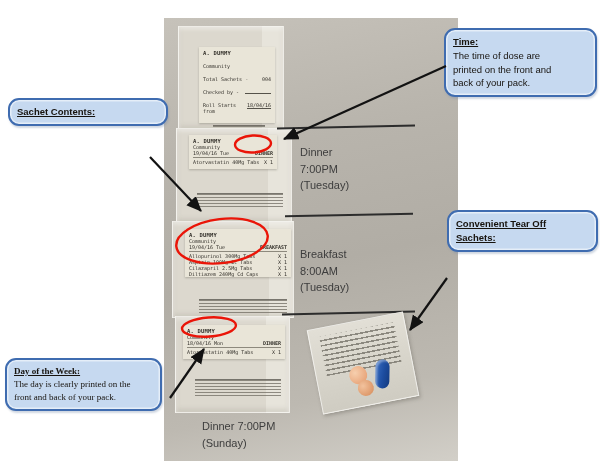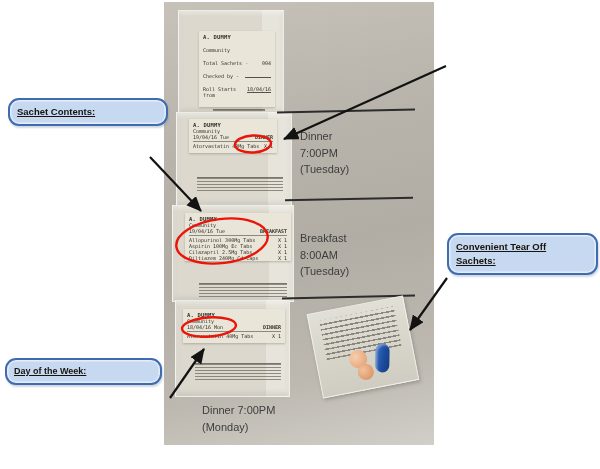--- a/index.html
+++ b/index.html
@@ -1,20 +1,20 @@
 <!DOCTYPE html>
 <html><head>
 <meta charset="utf-8">
 <style>
   html,body{margin:0;padding:0;background:#ffffff;}
   #page{position:relative;width:600px;height:469px;background:#ffffff;overflow:hidden;
         font-family:"Liberation Sans",sans-serif;color:#1a1a1a;}
 
   
-  #photo{position:absolute;left:164px;top:2px;width:270px;height:443px;overflow:hidden;
+  #photo{position:absolute;left:164px;top:18px;width:294px;height:443px;overflow:hidden;
          background:linear-gradient(168deg,#c6c2ba 0%,#b8b4ac 30%,#b1ada5 55%,#bdb9b1 82%,#d2cfc8 100%);}
 
   .sachet{position:absolute;background:linear-gradient(90deg,#dcd8ce 0 80%,#e7e4db 80% 100%);
           border:1px solid rgba(255,255,255,.5);box-shadow:inset 0 2px 4px rgba(255,255,255,.45), inset 0 -3px 5px rgba(120,115,105,.18);}
   .label{position:absolute;background:#e9e5d8;box-shadow:0 1px 2px rgba(90,85,75,.35);
          font-family:"DejaVu Sans Mono",monospace;color:#35322c;overflow:hidden;padding:3px 4px;box-sizing:border-box;}
   .s-name{font-size:5.5px;font-weight:bold;letter-spacing:.2px;}
   .s-line{font-size:5px;}
   .row{display:flex;justify-content:space-between;align-items:baseline;}
   .meal{font-weight:bold;}
@@ -41,22 +41,22 @@
            background:linear-gradient(100deg,#3a6fc4 0%,#1d4da0 55%,#143a7e 100%);box-shadow:inset 2px 2px 2px rgba(255,255,255,.35);}
 
   
   .callout{position:absolute;background:#c6d9f0;border:2.5px solid #3f6cb0;border-radius:11px;
            padding:5px 7px;box-sizing:border-box;font-size:9.5px;line-height:1.45;color:#17130e;
            box-shadow:inset 0 0 0 1.5px rgba(255,255,255,.55),1px 2px 2px rgba(120,140,170,.35);}
   .callout .title{font-weight:bold;text-decoration:underline;white-space:pre-line;}
   .callout .body{white-space:pre-line;}
   #co-time{left:444px;top:28px;width:153px;}
   #co-contents{left:8px;top:98px;width:160px;}
-  #co-tearoff{left:447px;top:210px;width:151px;margin-top:23px;}
-  #co-day{left:5px;top:358px;width:157px;font-size:9px;}
+  #co-tearoff{left:447px;top:210px;width:151px;}
+  #co-day{left:5px;top:358px;width:157px;font-size:9px;font-family:Liberation Serif, serif;}
 
   
   #overlay{position:absolute;left:0;top:0;width:600px;height:469px;pointer-events:none;}
 </style>
 </head>
 <body>
 
 <div id="page">
 
   <div id="photo">
@@ -148,42 +148,50 @@
     <div class="divline" style="left:121px;top:196px;width:128px;"></div>
     <div class="divline" style="left:118px;top:294px;width:133px;"></div>
 
     <div class="caption" style="left:136px;top:126px;">Dinner
 7:00PM
 (Tuesday)</div>
     <div class="caption" style="left:136px;top:228px;">Breakfast
 8:00AM
 (Tuesday)</div>
     <div class="caption" style="left:38px;top:400px;">Dinner 7:00PM
-(Monday)</div>
+(Sunday)</div>
 
     <div id="mini">
       <div class="mini-label"></div>
       <div class="pill" id="tab1"></div>
       <div class="pill" id="tab2"></div>
       <div id="capsule" class="pill" style="border-radius:7px;"></div>
     </div>
   </div>
 
+  <div class="callout" id="co-time">
+    <div class="title">Time:</div>
+    <div class="body">The time of dose are
+printed on the front and
+back of your pack.</div>
+  </div>
 
   <div class="callout" id="co-contents">
     <div class="title">Sachet Contents:</div>
   </div>
 
   <div class="callout" id="co-tearoff">
     <div class="title">Convenient Tear Off
 Sachets:</div>
   </div>
 
   <div class="callout" id="co-day">
     <div class="title">Day of the Week:</div>
+    <div class="body">The day is clearly printed on the
+front and back of your pack.</div>
   </div>
 
   <svg id="overlay" viewBox="0 0 600 469" xmlns="http://www.w3.org/2000/svg">
     <defs>
       <marker id="ah" markerWidth="9" markerHeight="8" refX="6.5" refY="3" orient="auto">
         <path d="M0,0 L7,3 L0,6 Z" fill="#121212"></path>
       </marker>
     </defs>
     <line x1="446" y1="66" x2="284" y2="139" stroke="#121212" stroke-width="2.2" marker-end="url(#ah)"></line>
     <line x1="150" y1="157" x2="201" y2="211" stroke="#121212" stroke-width="2.2" marker-end="url(#ah)"></line>

